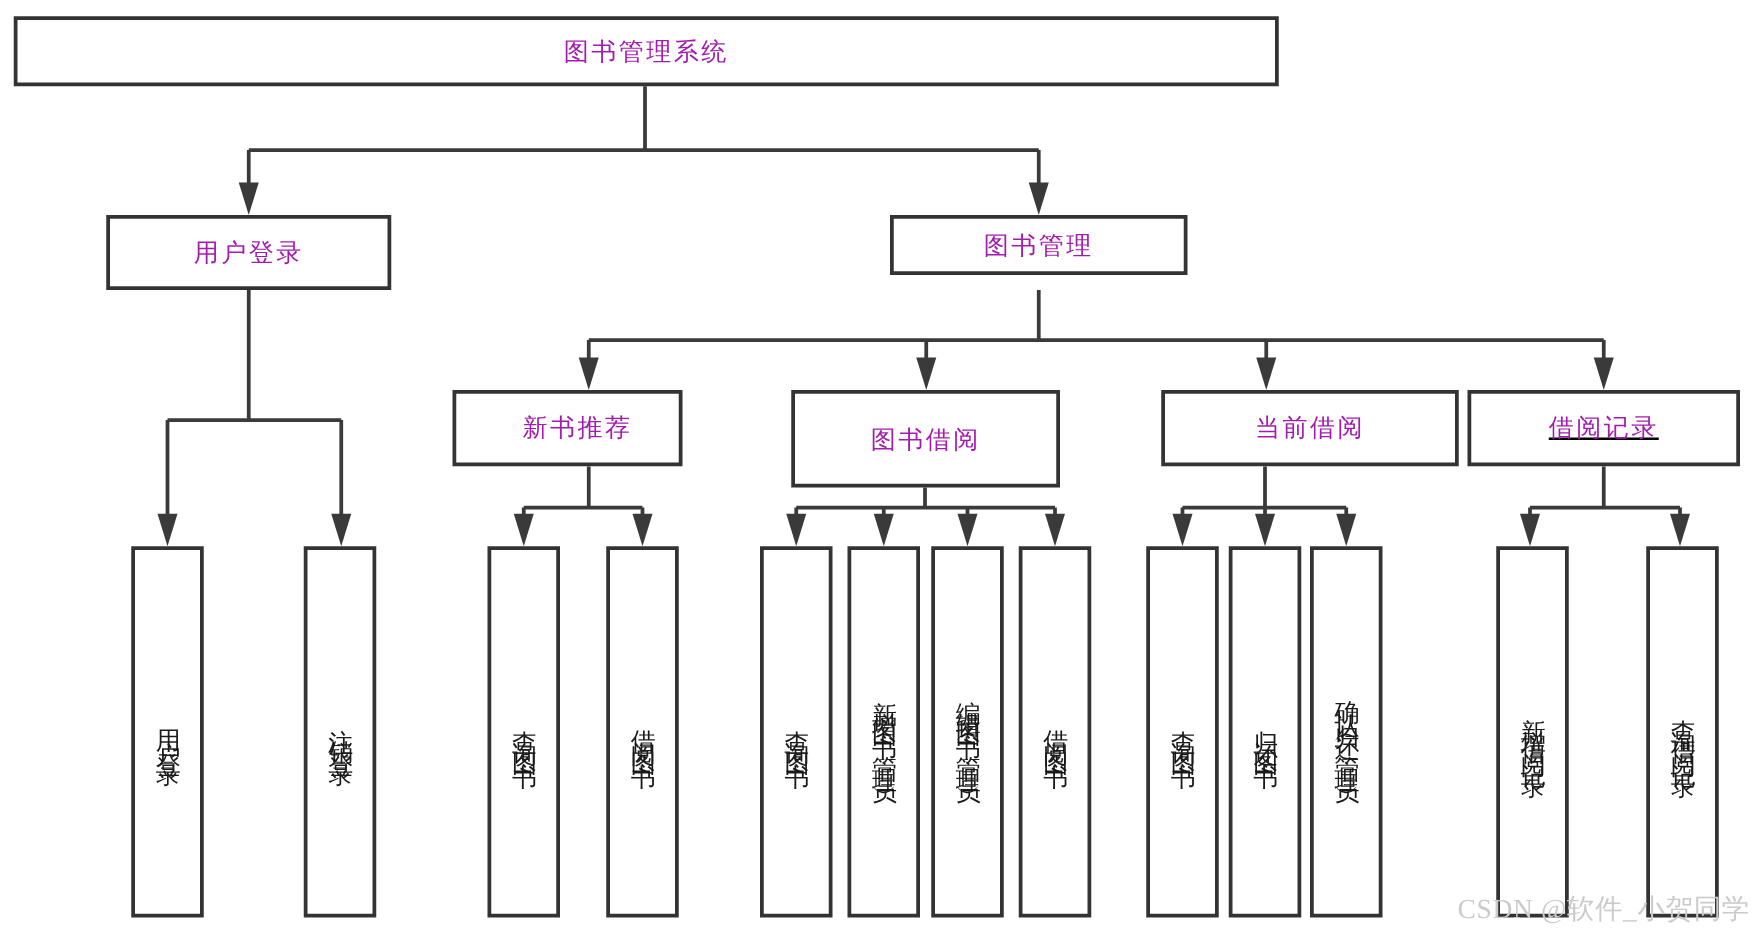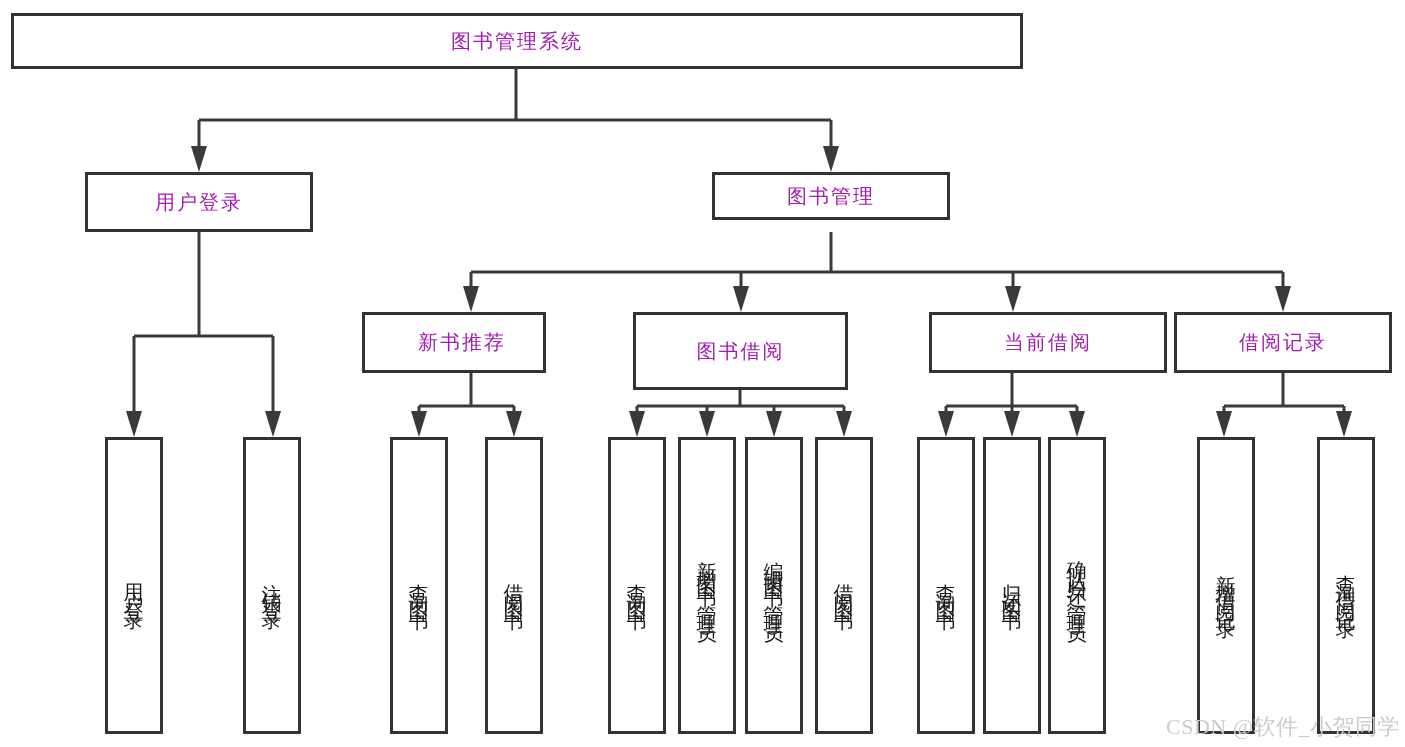--- a/index.html
+++ b/index.html
@@ -123,21 +123,21 @@
 
   <div class="box" style="left:362px; top:312px; width:184px; height:61px;padding-left:16px;">
     <span class="h-label">新书推荐</span>
   </div>
   <div class="box" style="left:633px; top:312px; width:215px; height:78px;">
     <span class="h-label">图书借阅</span>
   </div>
   <div class="box" style="left:905px; top:312px; width:238px; height:61px;margin-left:24px;">
     <span class="h-label">当前借阅</span>
   </div>
-  <div class="box" style="left:1174px; top:312px; width:218px; height:61px;">
+  <div class="box" style="left:1174px; top:312px; width:218px; height:61px;text-decoration:underline;">
     <span class="h-label">借阅记录</span>
   </div>
 
   <div class="box" style="left:105px; top:437px; width:58px; height:297px;">
     <span class="v-label">用户登录</span>
   </div>
   <div class="box" style="left:243px; top:437px; width:58px; height:297px;">
     <span class="v-label">注销登录</span>
   </div>
 

